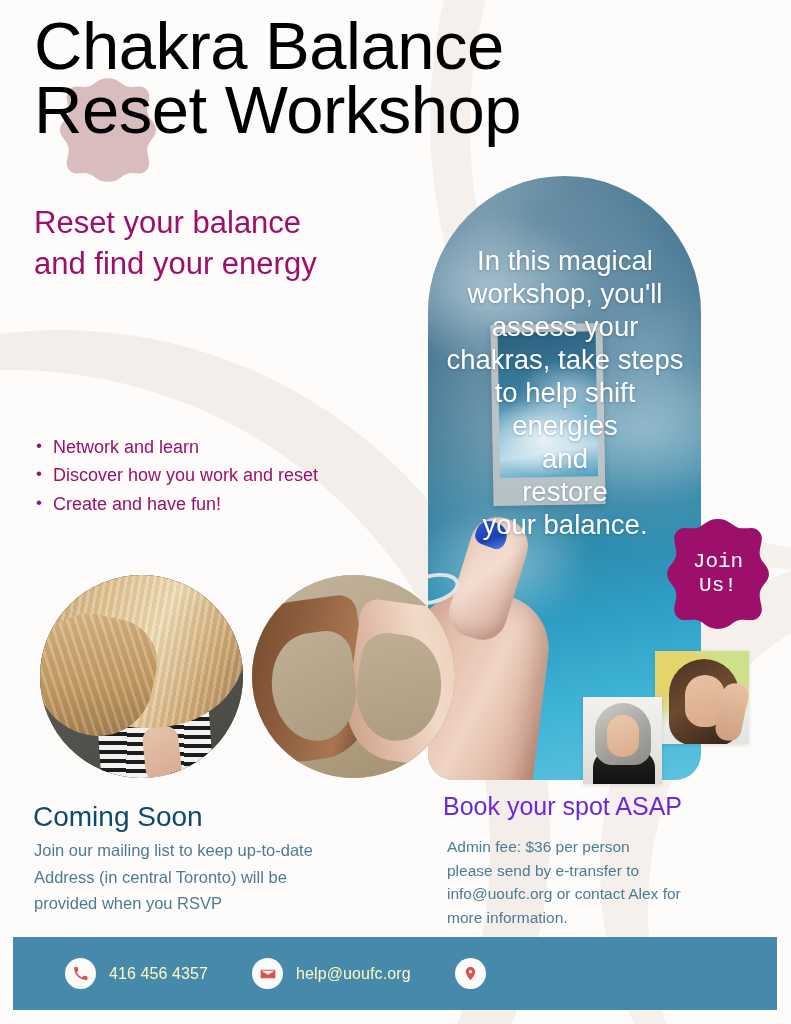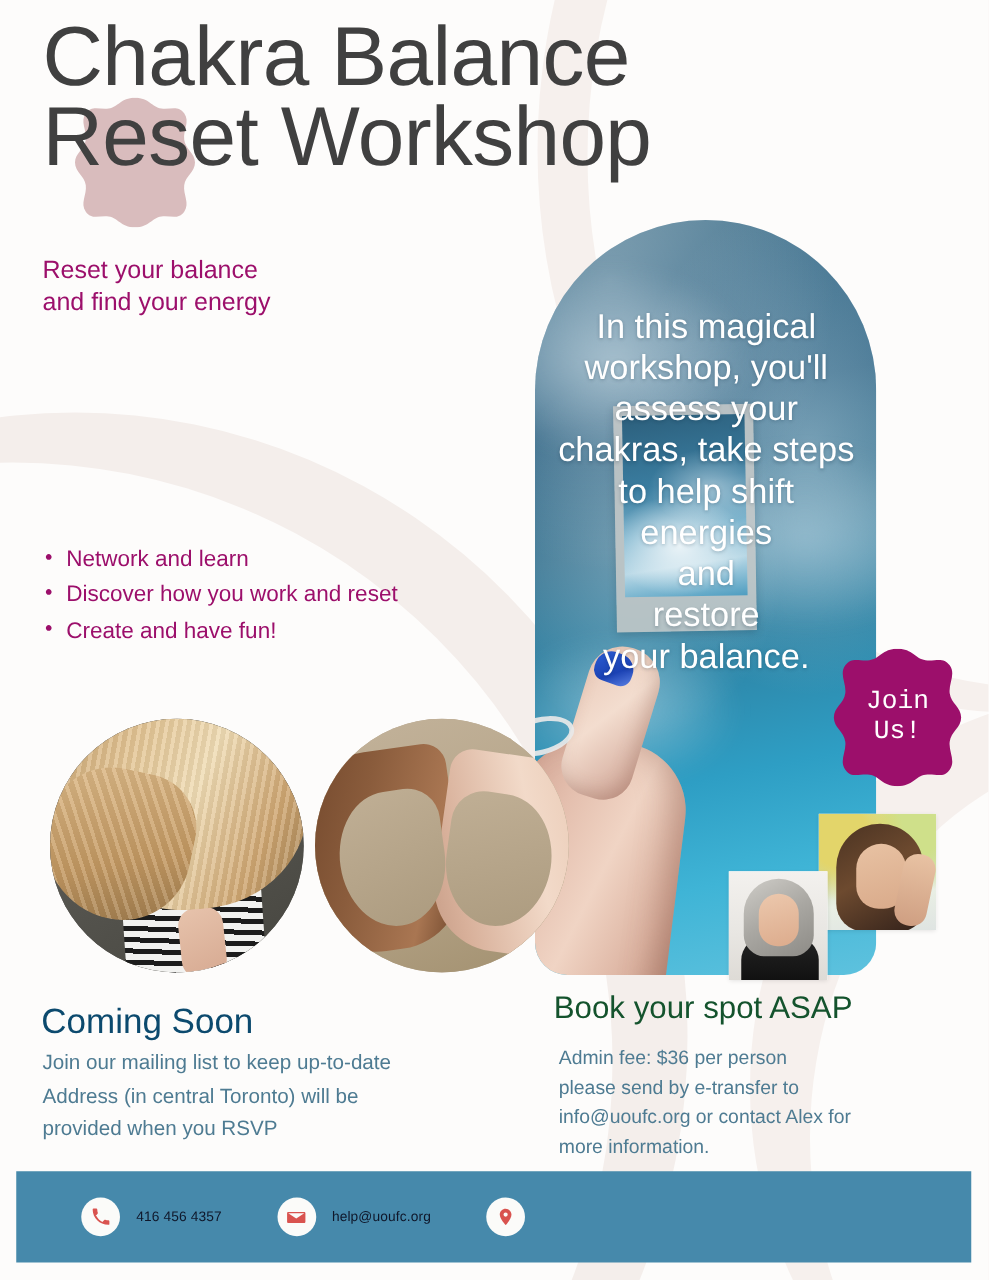--- a/index.html
+++ b/index.html
@@ -71,34 +71,34 @@
     position: absolute;
     left: 60px; top: 78px;
     width: 96px; height: 104px;
   }
 
   
   .title {
     position: absolute;
     left: 34px; top: 14px;
     width: 660px;
-    color: #404040;
+    color: #000000;
     font-size: 67px;
     line-height: 0.95;
     font-weight: 400;
     letter-spacing: -0.5px;
     white-space: pre-line;
   }
 
   .subtitle {
     position: absolute;
     left: 34px; top: 203px;
     width: 370px;
     color: #9C0F6B;
-    font-size: 20px;
+    font-size: 31px;
     line-height: 1.32;
     font-weight: 400;
     white-space: pre-line;
   }
 
   .presenters {
     position: absolute;
     left: 34px; top: 331px;
     width: 360px;
     color: #9C0F6B;
@@ -451,21 +451,21 @@
     left: 34px; top: 837px;
     width: 360px;
     color: #4E7B92;
     font-size: 16.5px;
     line-height: 1.62;
     white-space: pre-line;
   }
   .book-spot {
     position: absolute;
     left: 443px; top: 793px;
-    color: #14532d;
+    color: #6d28d9;
     font-size: 25px;
     line-height: 1.1;
   }
   .book-body {
     position: absolute;
     left: 447px; top: 835px;
     width: 300px;
     color: #4E7B92;
     font-size: 15.5px;
     line-height: 1.52;
@@ -493,22 +493,22 @@
     width: 31px; height: 31px;
     border-radius: 50%;
     background: #fbfbf9;
     display: flex;
     align-items: center;
     justify-content: center;
     flex: 0 0 auto;
   }
   .fi-circle svg { display: block; }
   .fi-text {
-    color: #0f172a;
-    font-size: 11px;
+    color: #fef9c3;
+    font-size: 16px;
     letter-spacing: .1px;
     white-space: nowrap;
   }
 </style>
 </head>
 <body>
 
 <div id="poster">
 
   <div class="bg-layer">

